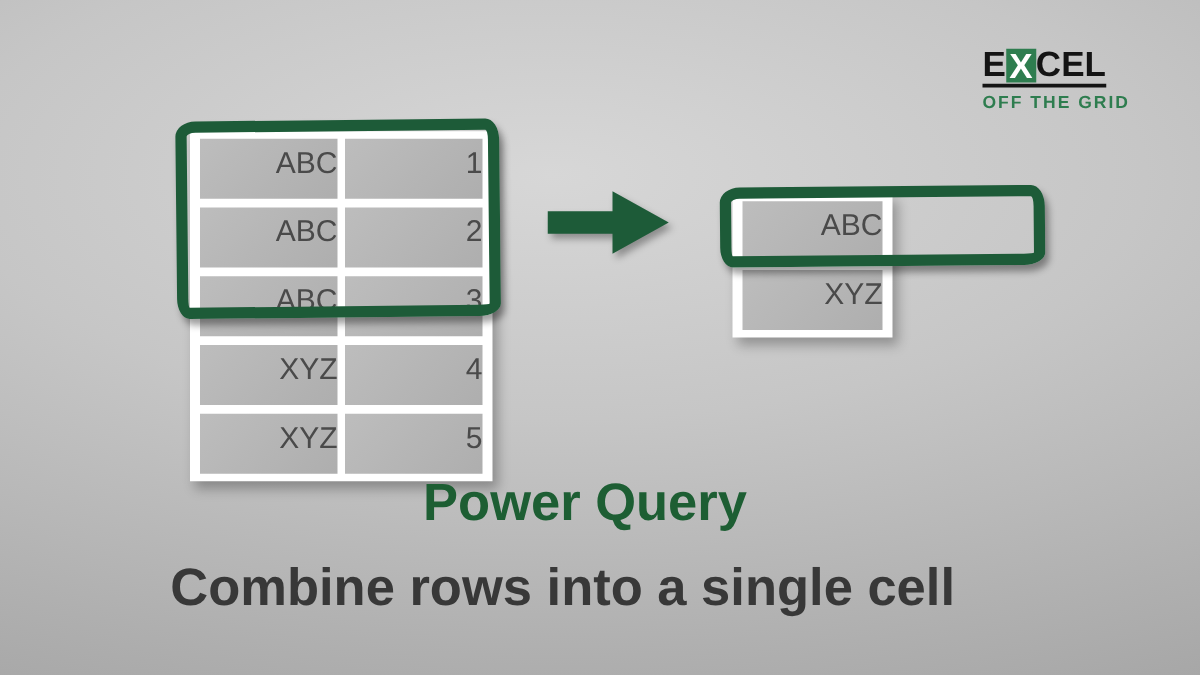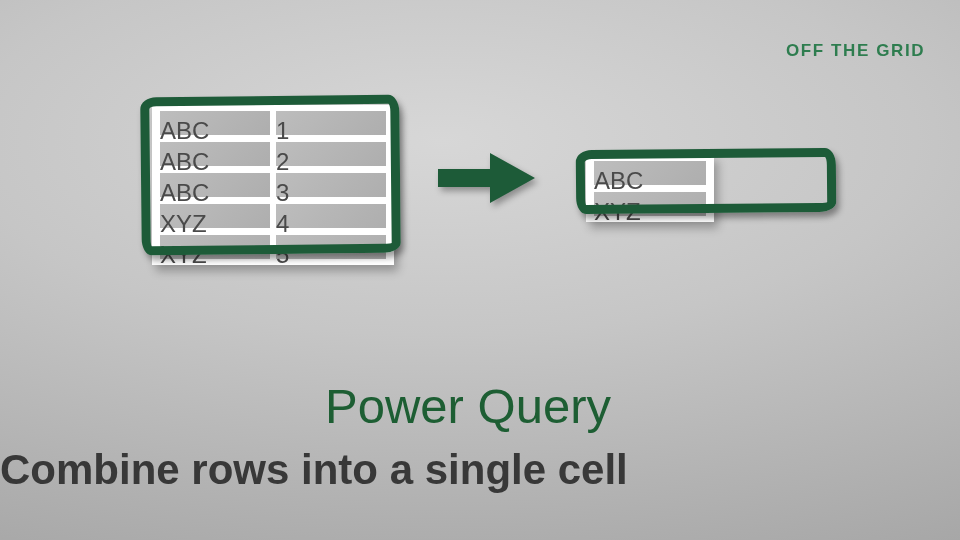--- a/index.html
+++ b/index.html
@@ -15,35 +15,35 @@
     font-size:28px;font-weight:800;color:#141414;letter-spacing:0px;
     line-height:28px;border-bottom:3px solid #141414;padding-bottom:1px;
     display:inline-block;
   }
   .logo-x{
     display:inline-block;background:#2E7D4F;color:#ffffff;
     width:24px;height:27px;line-height:28px;text-align:center;vertical-align:bottom;
     font-weight:800;
   }
   .logo-tagline{
-    color:#2E7D4F;font-size:17px;font-weight:700;letter-spacing:1.6px;
+    color:#2E7D4F;font-size:14px;font-weight:700;letter-spacing:1.6px;
     margin-top:3px;white-space:nowrap;
   }
 
   
   .tbl{
     position:absolute;background:#ffffff;padding:6px 8px;
     display:flex;flex-direction:column;gap:7px;
     box-shadow:4px 6px 9px rgba(0,0,0,0.28);
   }
   .tbl .row{display:flex;gap:6px;}
   .tbl .cell{
-    height:24px;line-height:40px;
+    height:48px;line-height:40px;
     background:linear-gradient(135deg,#bdbdbd,#aeaeae);
-    color:#4a4a4a;font-size:24px;box-sizing:border-box;
+    color:#4a4a4a;font-size:24px;box-sizing:border-box;text-align:right;
   }
   .left-tbl{left:152px;top:105px;}
   .left-tbl .cell{width:110px;}
   .right-tbl{left:586px;top:155px;}
   .right-tbl .cell{width:112px;}
 
   
   .sketch{
     position:absolute;border:9px solid #1D5B38;
     border-radius:16px 11px 17px 10px / 12px 17px 10px 16px;
@@ -53,33 +53,34 @@
   .sketch-left{left:141px;top:96px;width:241px;height:140px;transform:rotate(-0.6deg);}
   .sketch-right{left:576px;top:149px;width:242px;height:46px;transform:rotate(-0.5deg);}
 
   
   .arrow{position:absolute;left:438px;top:150px;}
   .arrow svg{filter:drop-shadow(3px 4px 3px rgba(0,0,0,0.33));display:block;}
 
   
   .title{
     position:absolute;top:378px;left:0;width:936px;text-align:center;
-    font-size:49px;font-weight:400;color:#1D5E33;letter-spacing:0px;
+    font-size:42px;font-weight:700;color:#1D5E33;letter-spacing:0px;
   }
   .subtitle{
-    position:absolute;top:446px;left:0;width:764px;text-align:left;
+    position:absolute;top:446px;left:0;width:764px;text-align:right;
     font-size:42px;font-weight:700;color:#383838;
   }
 </style>
 </head>
 <body>
 
 <div class="slide">
 
   <div class="logo">
+    <div class="logo-word"><span>E</span><span class="logo-x">X</span><span>CEL</span></div>
     <div class="logo-tagline">OFF THE GRID</div>
   </div>
 
   <div class="tbl left-tbl">
     <div class="row">
       <div class="cell">ABC</div>
       <div class="cell">1</div>
     </div>
     <div class="row">
       <div class="cell">ABC</div>

